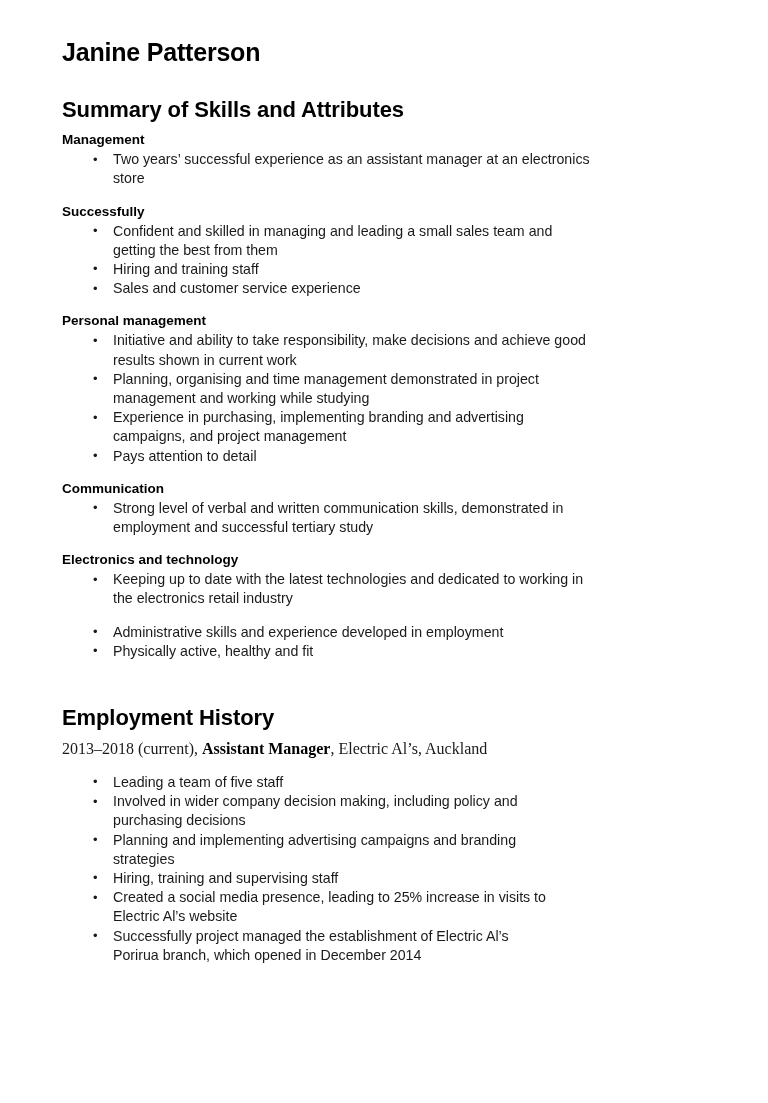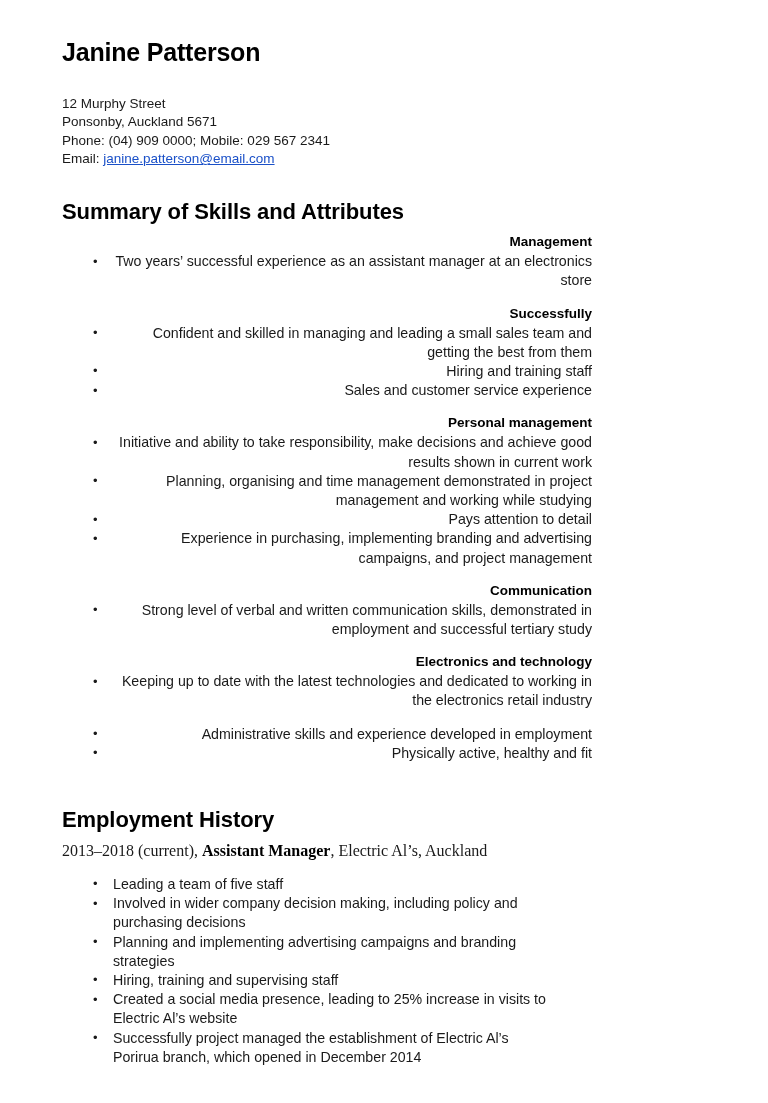--- a/index.html
+++ b/index.html
@@ -104,35 +104,29 @@
     font-size: 16px;
     line-height: 19.5px;
     margin-bottom: 14px;
     color: #1a1a1a;
     font-family: Liberation Serif, serif;
   }
   .job-role {
     font-weight: bold;
     color: #000000;
   }
-  .skills-body { margin-top: 2px; text-align: right; }
+  .skills-body { margin-top: 2px; }
 </style>
 </head>
 <body>
 
 <div class="page">
 
   <h1 class="name">Janine Patterson</h1>
 
-  <div class="contact">
-    <div>12 Murphy Street</div>
-    <div>Ponsonby, Auckland 5671</div>
-    <div>Phone: (04) 909 0000; Mobile: 029 567 2341</div>
-    <div class="email-line"><span>Email: </span><span class="email-link">janine.patterson@email.com</span></div>
-  </div>
 
   <h2 class="section-heading">Summary of Skills and Attributes</h2>
 
   <div class="skills-body">
 
     <div class="group">
       <div class="group-title">Management</div>
       <ul class="bullets">
         <li>Two years’ successful experience as an assistant manager at an electronics store</li>
       </ul>
@@ -145,22 +139,22 @@
         <li>Hiring and training staff</li>
         <li>Sales and customer service experience</li>
       </ul>
     </div>
 
     <div class="group">
       <div class="group-title">Personal management</div>
       <ul class="bullets">
         <li>Initiative and ability to take responsibility, make decisions and achieve good results shown in current work</li>
         <li>Planning, organising and time management demonstrated in project management and working while studying</li>
+        <li>Experience in purchasing, implementing branding and advertising campaigns, and project management</li>
         <li>Pays attention to detail</li>
-        <li>Experience in purchasing, implementing branding and advertising campaigns, and project management</li>
       </ul>
     </div>
 
     <div class="group">
       <div class="group-title">Communication</div>
       <ul class="bullets">
         <li>Strong level of verbal and written communication skills, demonstrated in employment and successful tertiary study</li>
       </ul>
     </div>
 

